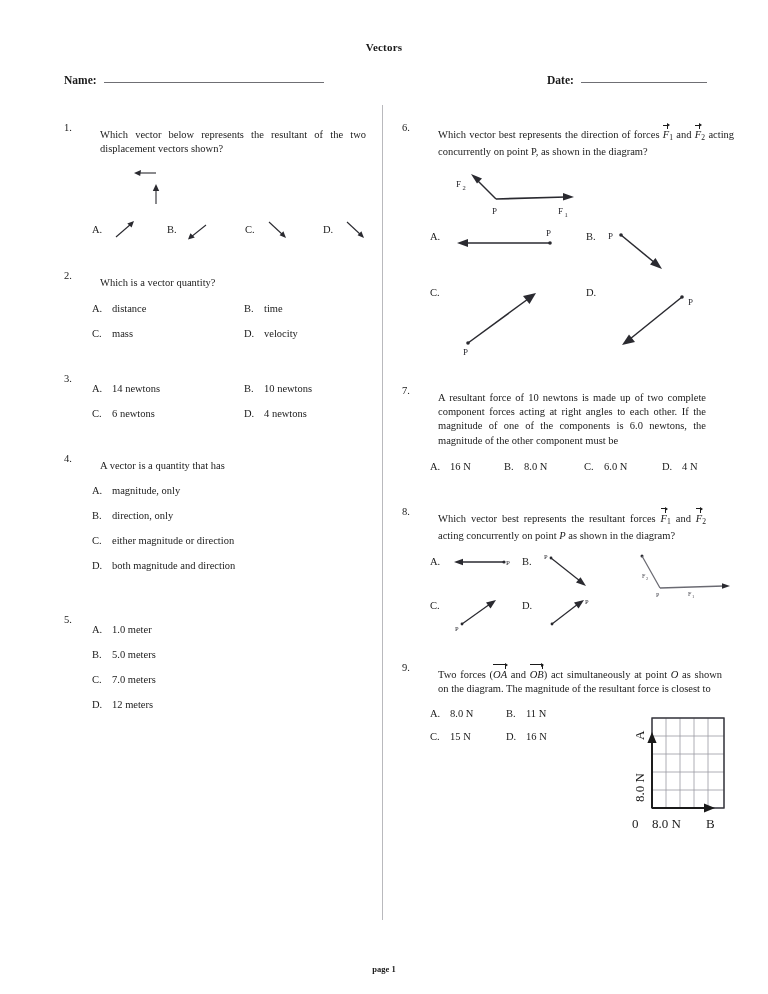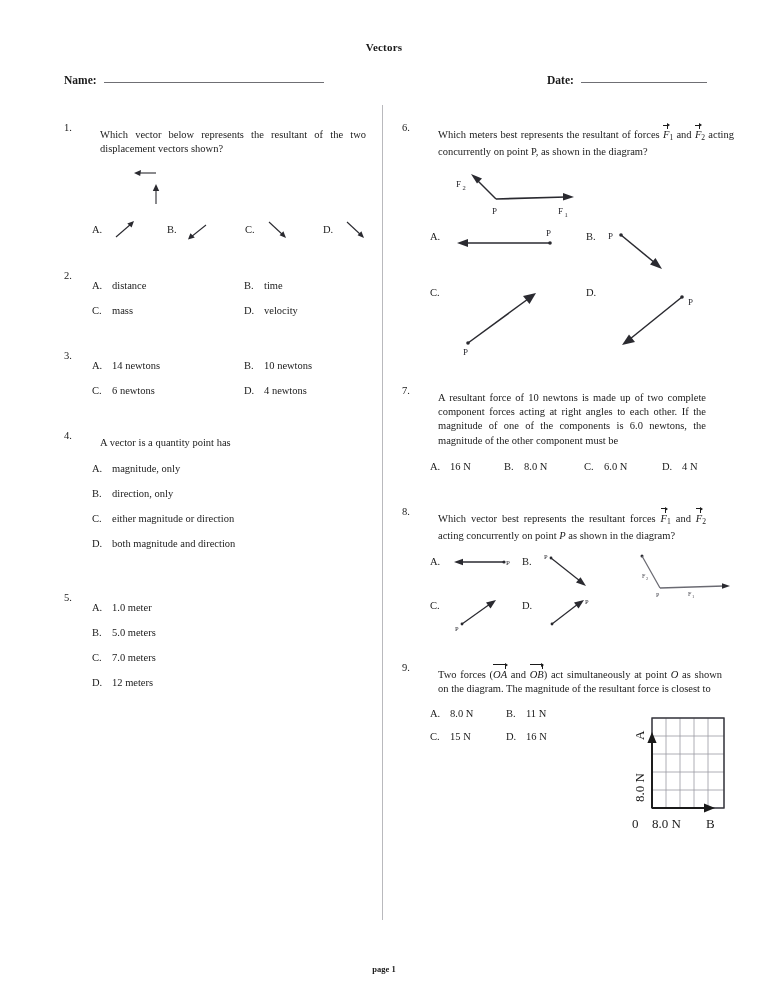--- a/index.html
+++ b/index.html
@@ -215,20 +215,21 @@
         </div>
       </div>
     </div>
   </div>
 
   <div class="gap-2"></div>
 
   <div class="q">
     <div class="q-num">2.</div>
     <div class="q-body">
+      <p class="q-stem">Which is a vector quantity?</p>
       <div class="opts">
         <div class="opt-row">
           <div class="opt opt-col2">
             <span class="opt-letter">A.</span>
             <span class="opt-text">distance</span>
           </div>
           <div class="opt">
             <span class="opt-letter">B.</span>
             <span class="opt-text">time</span>
           </div>
@@ -275,21 +276,21 @@
         </div>
       </div>
     </div>
   </div>
 
   <div class="gap-3"></div>
 
   <div class="q">
     <div class="q-num">4.</div>
     <div class="q-body">
-      <p class="q-stem">A vector is a quantity point has</p>
+      <p class="q-stem">A vector is a quantity that has</p>
       <div class="opts opt-stack">
         <div class="opt-row">
             <div class="opt">
           <span class="opt-letter">A.</span>
           <span class="opt-text">magnitude, only</span>
         </div>
           </div>
         <div class="opt-row">
             <div class="opt">
           <span class="opt-letter">B.</span>
@@ -347,21 +348,21 @@
       </div>
     </div>
   </div>
 </div>
 
 <div class="col col-right">
 
   <div class="q">
     <div class="q-num">6.</div>
     <div class="q-body">
-      <p class="q-stem"><span>Which meters best represents the resultant of forces</span> <span class="vec"><span>F</span></span><span class="sub">1</span> <span>and</span> <span class="vec"><span>F</span></span><span class="sub">2</span> <span>acting concurrently on point P, as shown in the diagram?</span></p>
+      <p class="q-stem"><span>Which vector best represents the direction of forces</span> <span class="vec"><span>F</span></span><span class="sub">1</span> <span>and</span> <span class="vec"><span>F</span></span><span class="sub">2</span> <span>acting concurrently on point P, as shown in the diagram?</span></p>
 
       <div class="q6-dia">
         <svg width="128" height="52" viewBox="0 0 128 52">
 
           <line x1="40" y1="30" x2="21" y2="11" stroke="#2a2a30" stroke-width="1.4"></line>
           <polygon points="15,5 26,9.5 21,14.5" fill="#2a2a30"></polygon>
           <text x="0" y="18" font-family="Liberation Serif, serif" font-size="9" fill="#2a2a30">F</text>
           <text x="6.5" y="21" font-family="Liberation Serif, serif" font-size="6.5" fill="#2a2a30">2</text>
 
           <line x1="40" y1="30" x2="110" y2="28" stroke="#2a2a30" stroke-width="1.6"></line>

